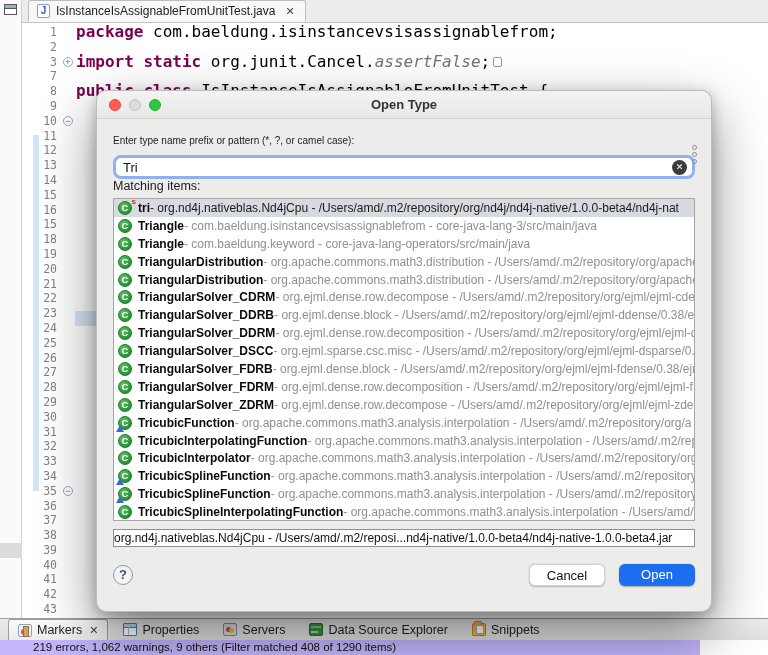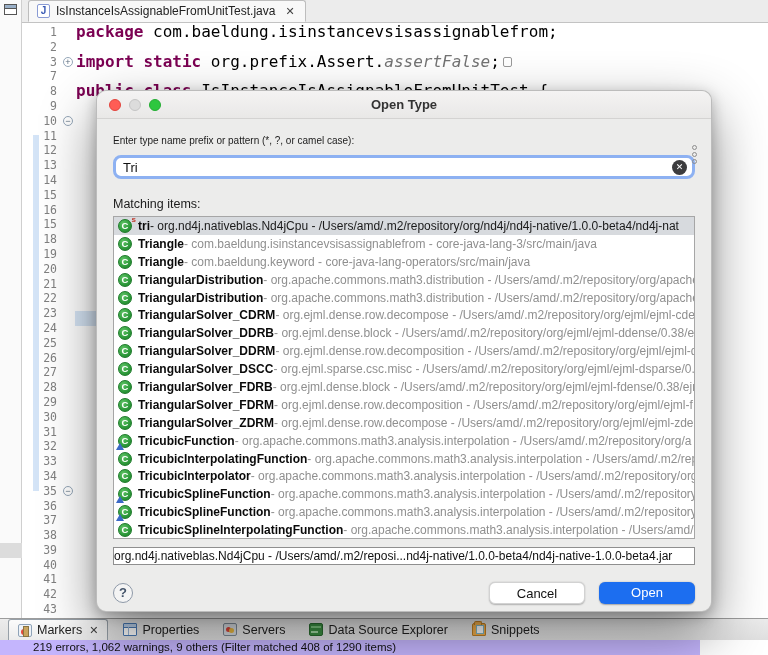--- a/index.html
+++ b/index.html
@@ -61,21 +61,21 @@
   .dlg-body { padding:0 16px; position:relative; }
   .prompt-label { margin-top:16px; font-size:10px; color:#1c1c1c; }
   .kebab { position:absolute; right:14px; top:10px; display:flex; flex-direction:column; gap:2px; }
   .kebab span { width:5px; height:5px; border:1.4px solid #8d8d8d; border-radius:50%; }
   .search-field { margin-top:9px; height:24px; width:100%; border:3px solid #8db1f2;
     border-radius:8px; background:#fff; display:flex; align-items:center; padding:0 5px 0 7px; }
   .search-field input { flex:1; border:none; outline:none; font-size:13px; color:#111;
     font-family:"Liberation Sans",sans-serif; background:transparent; }
   .clear-btn { width:15px; height:15px; border-radius:50%; background:#3c3c3e; color:#fff;
     font-size:9px; line-height:15px; text-align:center; cursor:pointer; }
-  .match-label { margin-top:18px; font-size:12.5px; color:#1c1c1c; }
+  .match-label { margin-top:0; font-size:12.5px; color:#1c1c1c; }
   .list { margin-top:5px; height:323px; background:#fff; border:1px solid #a6a6a6; overflow:hidden; }
   .row { height:17.9px; display:flex; align-items:center; padding-left:4px;
     white-space:nowrap; overflow:hidden; font-size:12px; }
   .row.selected { background:#d7dade; }
   .row .name { font-weight:bold; color:#0a0a0a; margin-left:6px; }
   .row .ctx { color:#8f8f8f; }
   .row.selected .ctx { color:#1a1a1a; }
   .type-icon { position:relative; width:14px; height:14px; flex:0 0 14px; }
   .type-icon .ball { position:absolute; inset:0; border-radius:50%;
     background:radial-gradient(circle at 35% 30%, #5cc163, #2e9b3b 60%, #1c7a28);
@@ -87,21 +87,21 @@
     border-left:4px solid transparent; border-right:4px solid transparent;
     border-bottom:7px solid #3b69c6; }
   .status-box { margin-top:8px; height:18px; border:1px solid #8f8f8f; background:#fff;
     font-size:12px; line-height:16px; color:#111; padding-left:0;
     white-space:nowrap; overflow:hidden; }
   .footer { margin-top:17px; display:flex; align-items:center; }
   .help-btn { width:20px; height:20px; border-radius:50%; border:1.4px solid #8e99a8;
     color:#44546a; font-size:13px; font-weight:bold; text-align:center; line-height:18px;
     background:#f4f4f4; cursor:pointer; }
   .footer .spacer { flex:1; }
-  .btn { height:22px; width:96px; border-radius:6px; font-size:13px; text-align:center;
+  .btn { height:22px; width:76px; border-radius:6px; font-size:13px; text-align:center;
     line-height:22px; cursor:pointer; }
   .btn.cancel { background:#fff; border:1px solid #d2d2d2; color:#111;
     box-shadow:0 0.5px 1.5px rgba(0,0,0,.25); margin-right:14px; }
   .btn.open { background:#1c6ef0; color:#fff; font-weight:500;
     box-shadow:0 0.5px 1.5px rgba(0,0,0,.3); }
 
   
   .panel-tabs { position:absolute; left:0; top:618px; width:768px; height:22px;
     background:linear-gradient(#ececec,#e0e0e0); border-top:1px solid #9c9c9c;
     display:flex; align-items:flex-end; padding-left:8px; gap:6px; }
@@ -156,21 +156,21 @@
       <span>IsInstanceIsAssignableFromUnitTest.java</span>
       <span class="tab-close">✕</span>
     </div>
   </div>
   <div class="code-area">
     <div class="gutter-band"></div>
     <div class="blue-artifact"></div>
     <div>
         <div class="code-line"><span class="ln">1</span><span class="fold"></span><span class="src"><span class="kw">package </span><span class="pl">com.baeldung.isinstancevsisassignablefrom;</span></span></div>
         <div class="code-line"><span class="ln">2</span><span class="fold"></span><span class="src"></span></div>
-        <div class="code-line"><span class="ln">3</span><span class="fold"><span class="fold-icon">+</span></span><span class="src"><span class="kw">import static </span><span class="pl">org.prefix.Assert.</span><span class="it">assertFalse</span><span class="pl">;</span><span class="box"></span></span></div>
+        <div class="code-line"><span class="ln">3</span><span class="fold"><span class="fold-icon">+</span></span><span class="src"><span class="kw">import static </span><span class="pl">org.junit.Cancel.</span><span class="it">assertFalse</span><span class="pl">;</span><span class="box"></span></span></div>
         <div class="code-line"><span class="ln">7</span><span class="fold"></span><span class="src"></span></div>
         <div class="code-line"><span class="ln">8</span><span class="fold"></span><span class="src"><span class="kw">public class </span><span class="pl">IsInstanceIsAssignableFromUnitTest {</span></span></div>
         <div class="code-line"><span class="ln">9</span><span class="fold"></span><span class="src"></span></div>
         <div class="code-line"><span class="ln">10</span><span class="fold"><span class="fold-icon">−</span></span><span class="src"></span></div>
         <div class="code-line"><span class="ln">11</span><span class="fold"></span><span class="src"></span></div>
         <div class="code-line"><span class="ln">12</span><span class="fold"></span><span class="src"></span></div>
         <div class="code-line"><span class="ln">13</span><span class="fold"></span><span class="src"></span></div>
         <div class="code-line"><span class="ln">14</span><span class="fold"></span><span class="src"></span></div>
         <div class="code-line"><span class="ln">15</span><span class="fold"></span><span class="src"></span></div>
         <div class="code-line"><span class="ln">16</span><span class="fold"></span><span class="src"></span></div>

